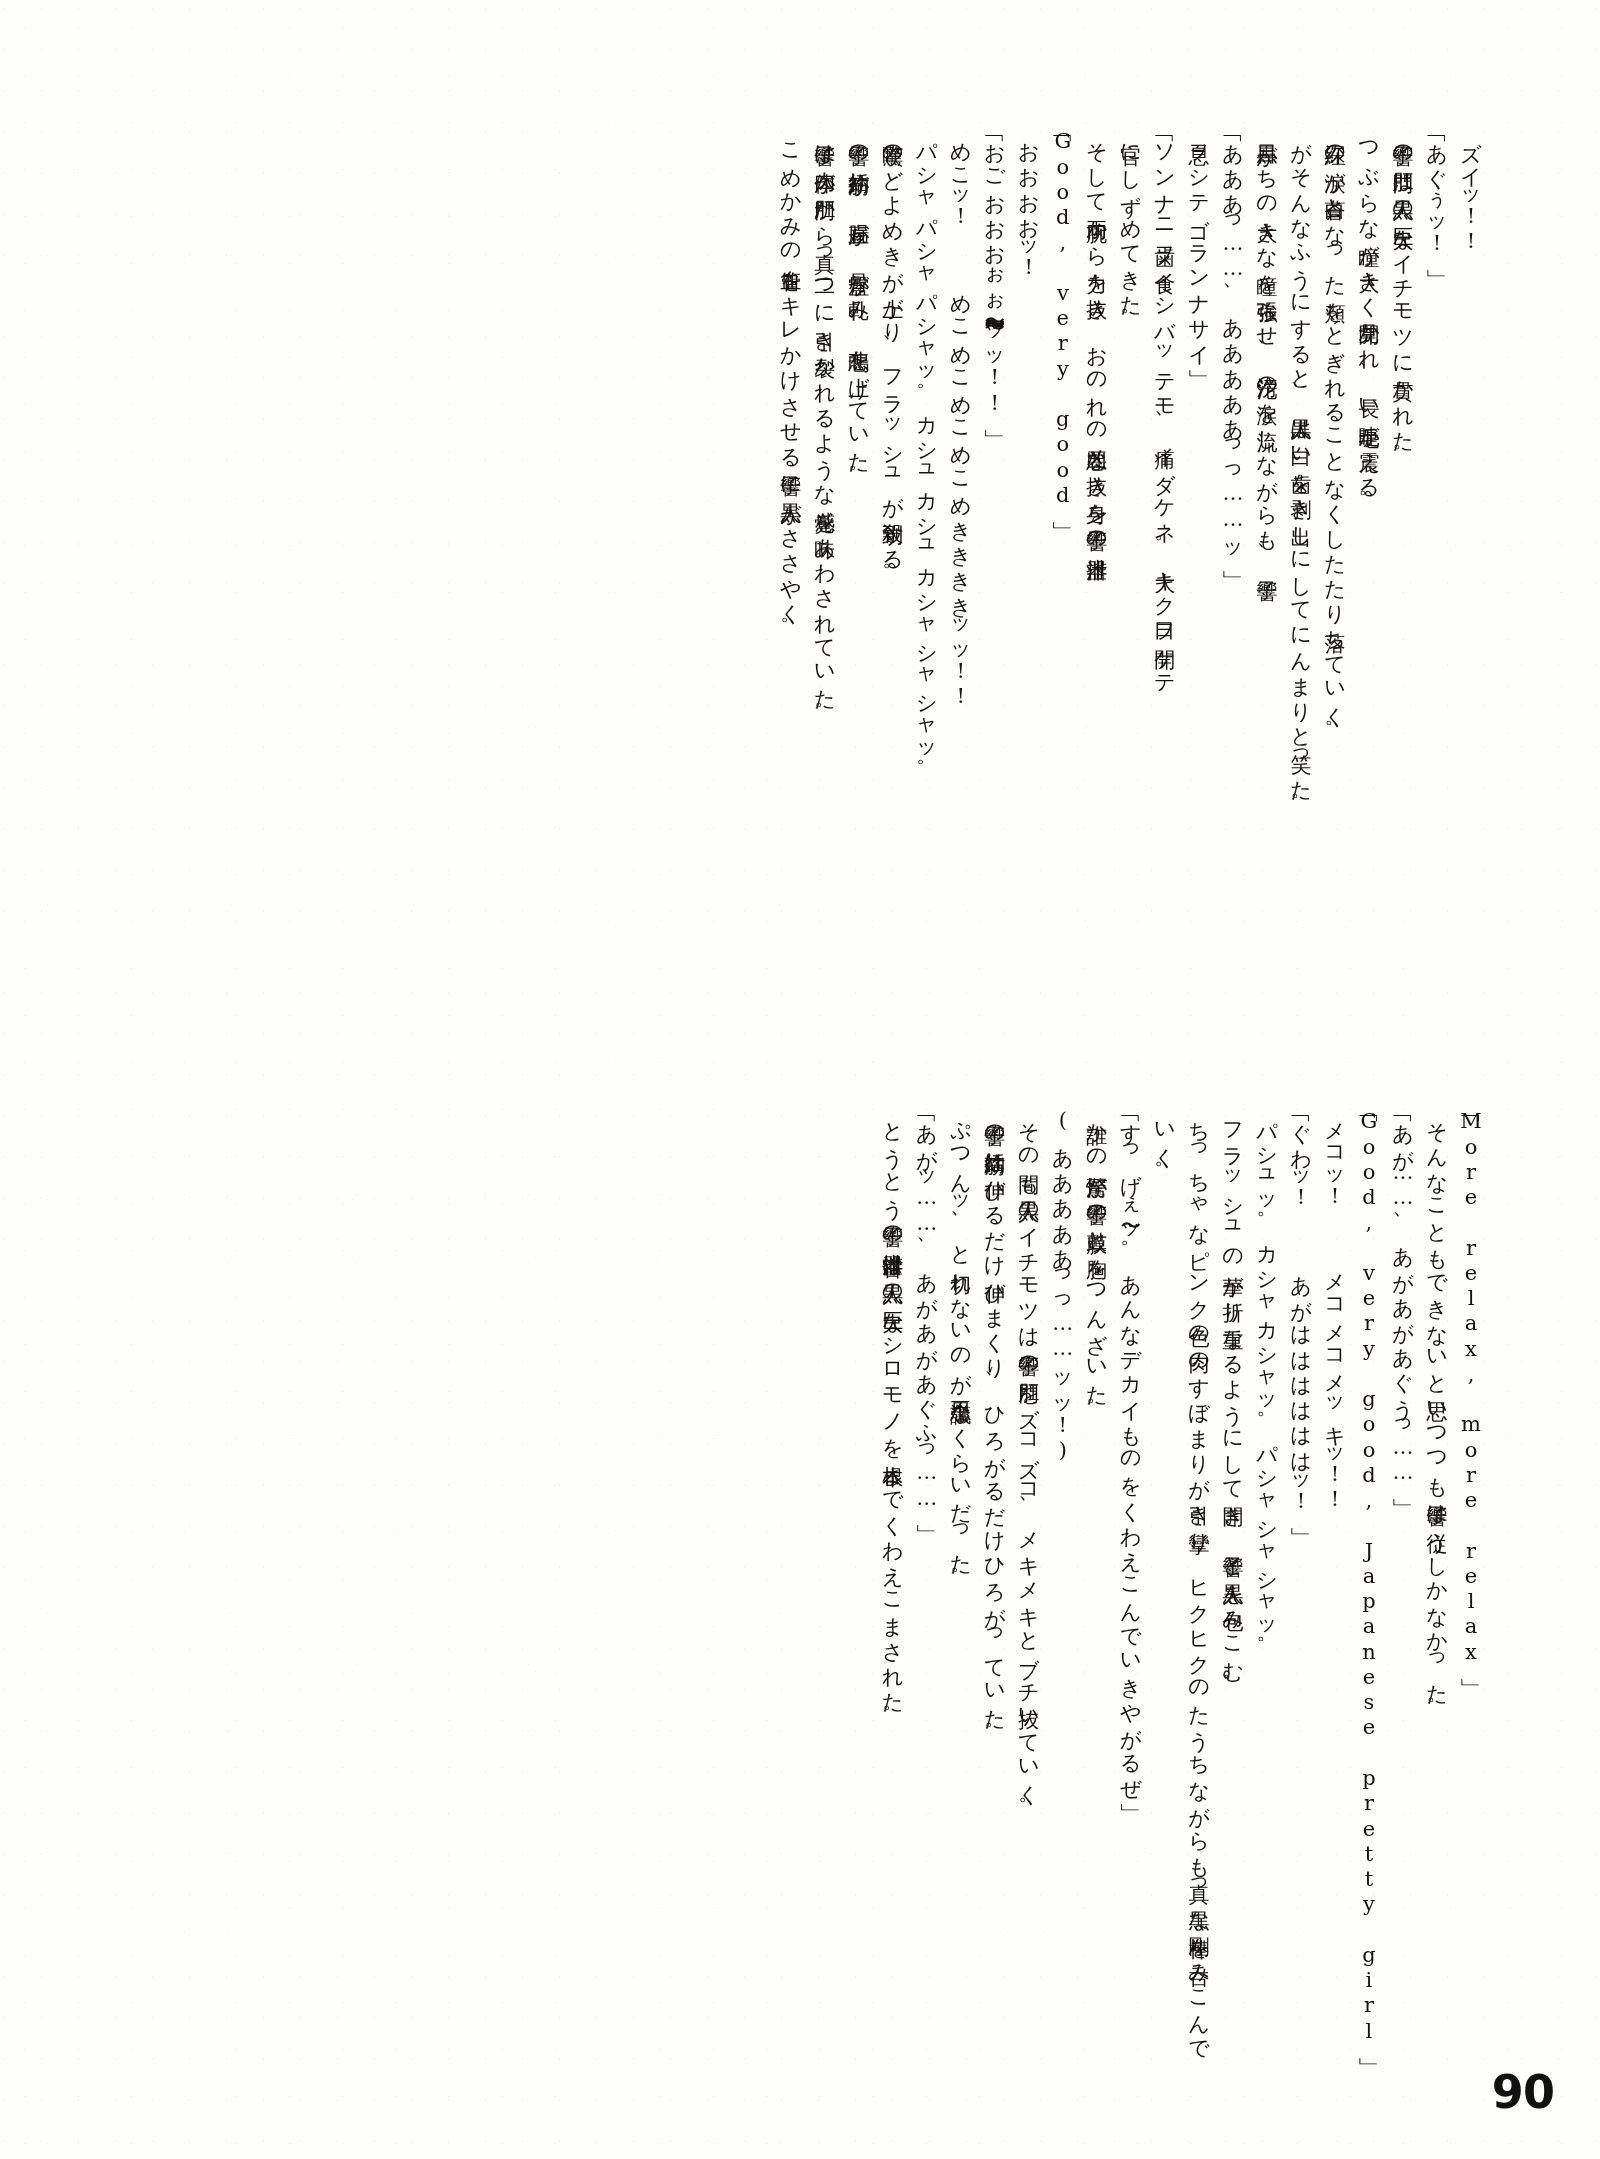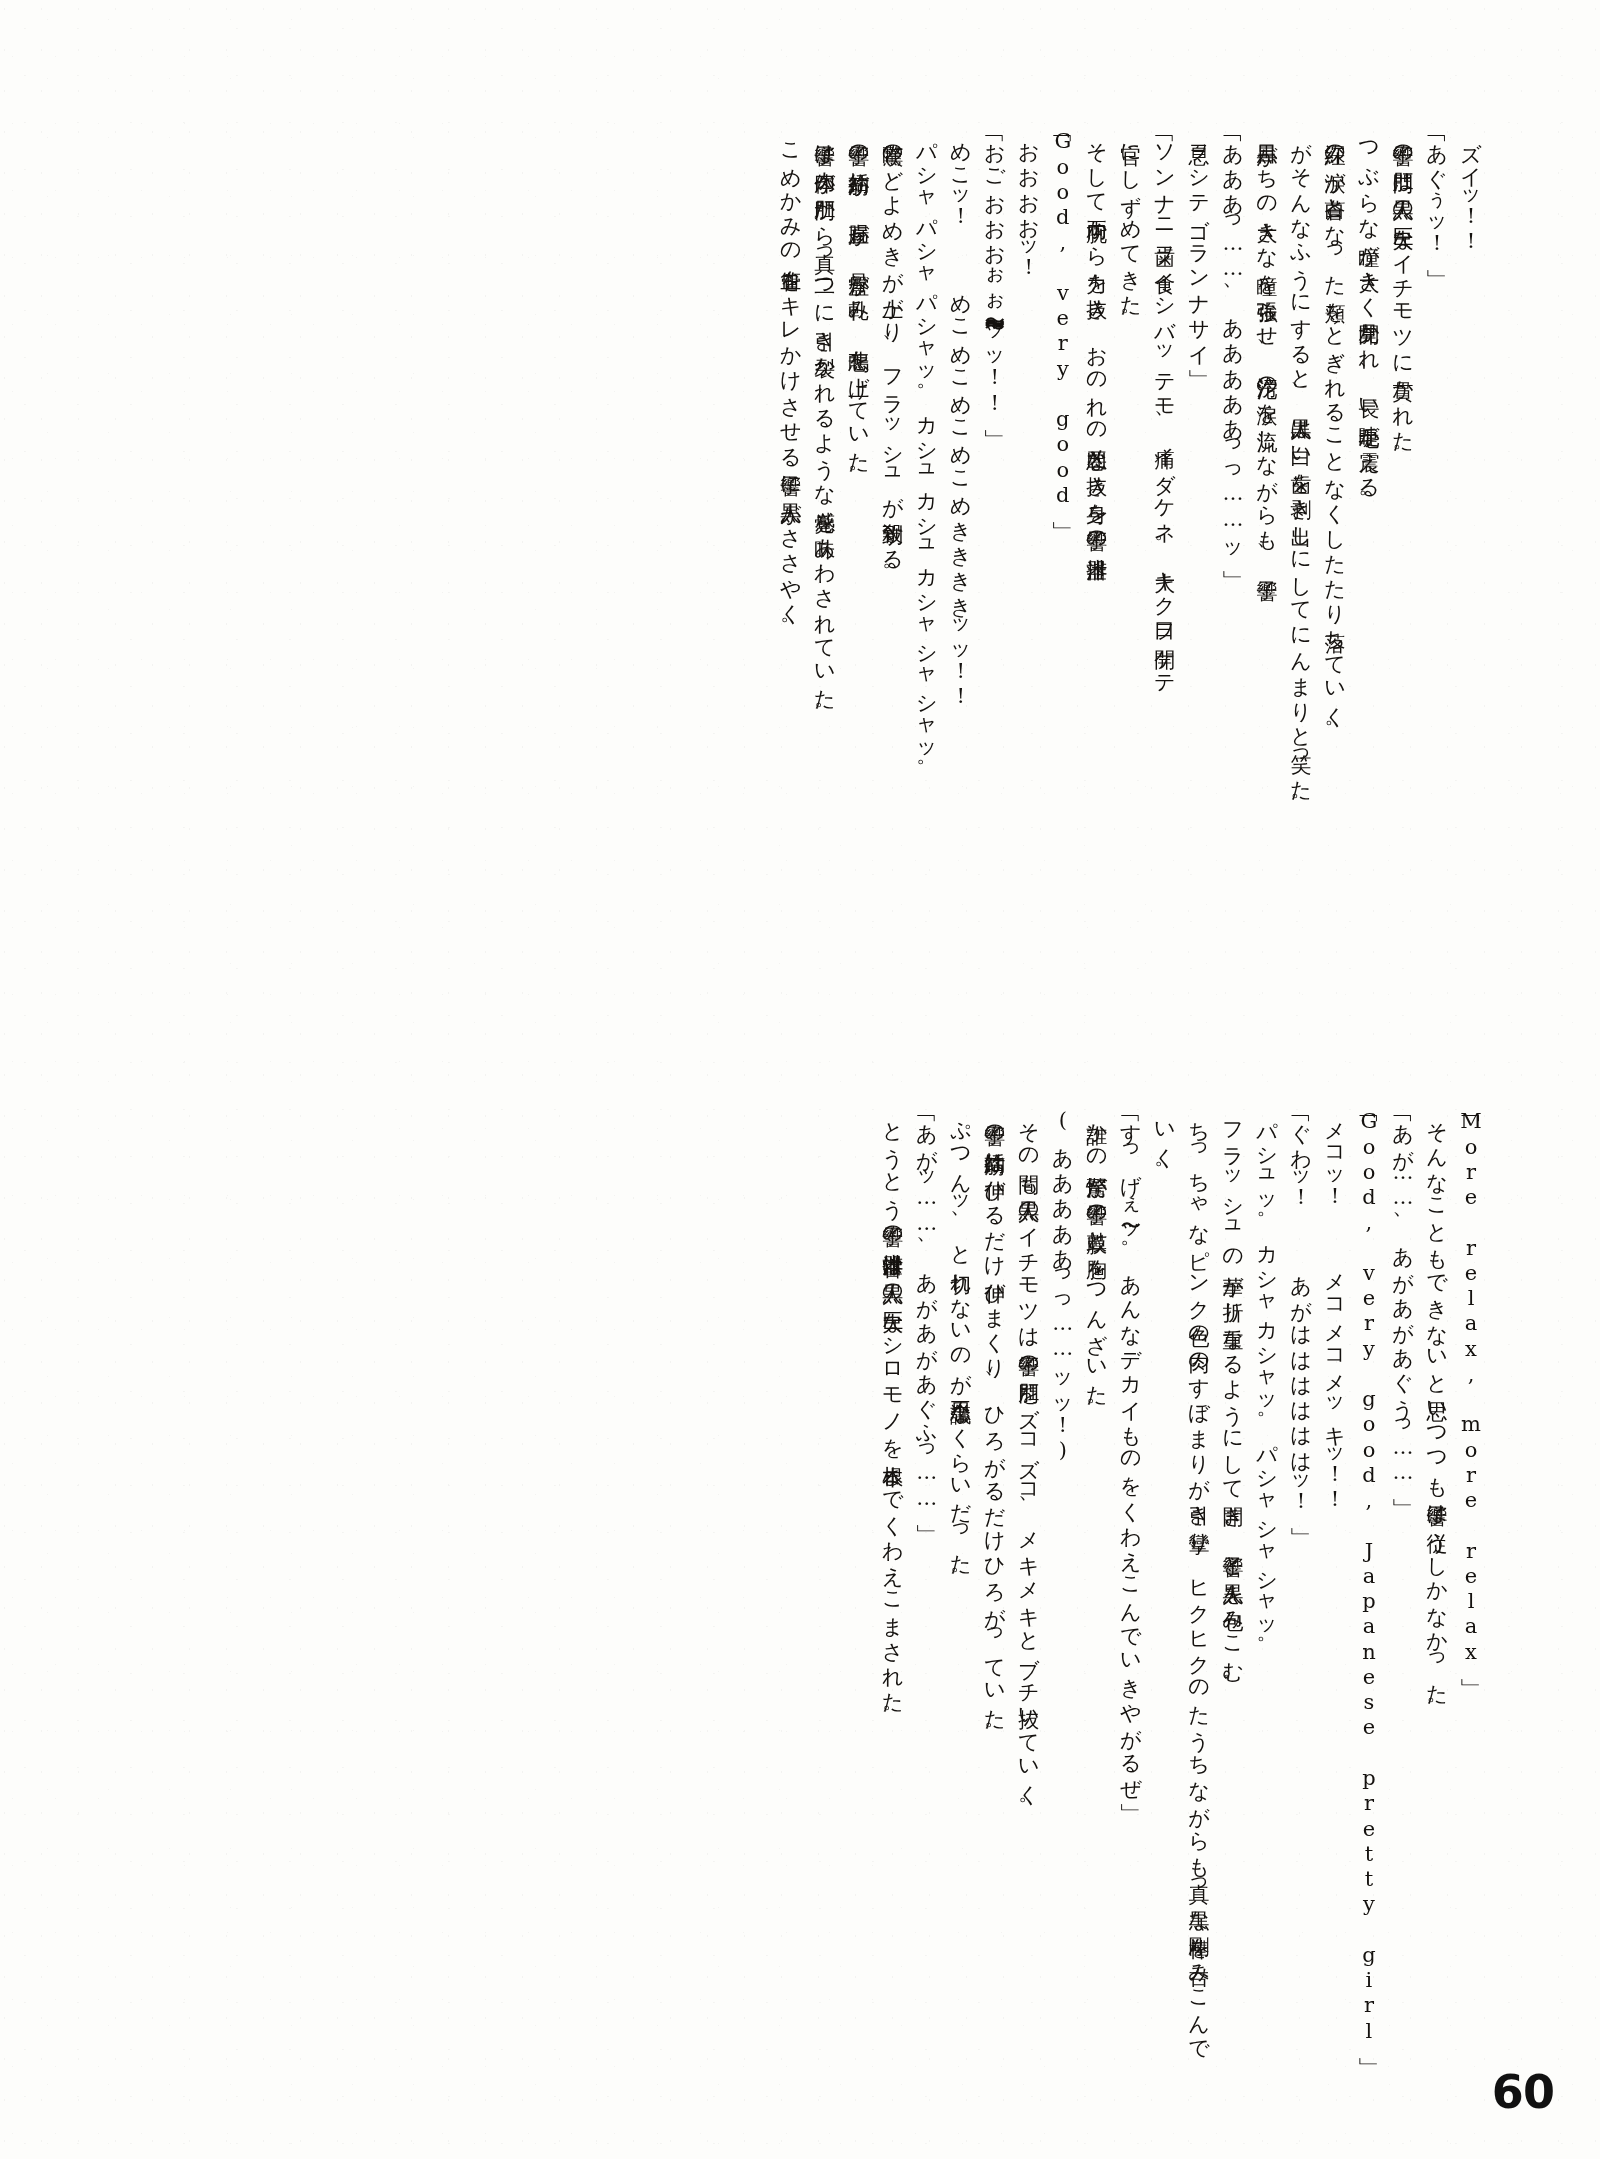--- a/index.html
+++ b/index.html
@@ -115,16 +115,16 @@
 ちっちゃなピンク色の肉のすぼまりが引き攣り、ヒクヒクのたうちながらも真っ黒な剛棒を呑みこんでいく。
 「すっげぇ〜ッ。あんなデカイものをくわえこんでいきやがるぜ」
 誰かの驚愕が響子の鼓膜と胸をつんざいた。
 (あああああっっ……ッッ!)
 その間も黒人のイチモツは響子の肛門をズコズコ、メキメキとブチ抜いていく。
 響子の括約筋は伸びるだけ伸びまくり、ひろがるだけひろがっていた。
 ぷつんッ、と切れないのが不思議なくらいだった。
 「あがッ……、あがあがあぐふっ……」
 とうとう響子の排泄器官は黒人の巨大なシロモノを根本までくわえこまされた。</div>
 
-  <div id="page-number">60</div>
+  <div id="page-number">90</div>
 
   <div id="grain"></div>
 </div>
 
 </body></html>

